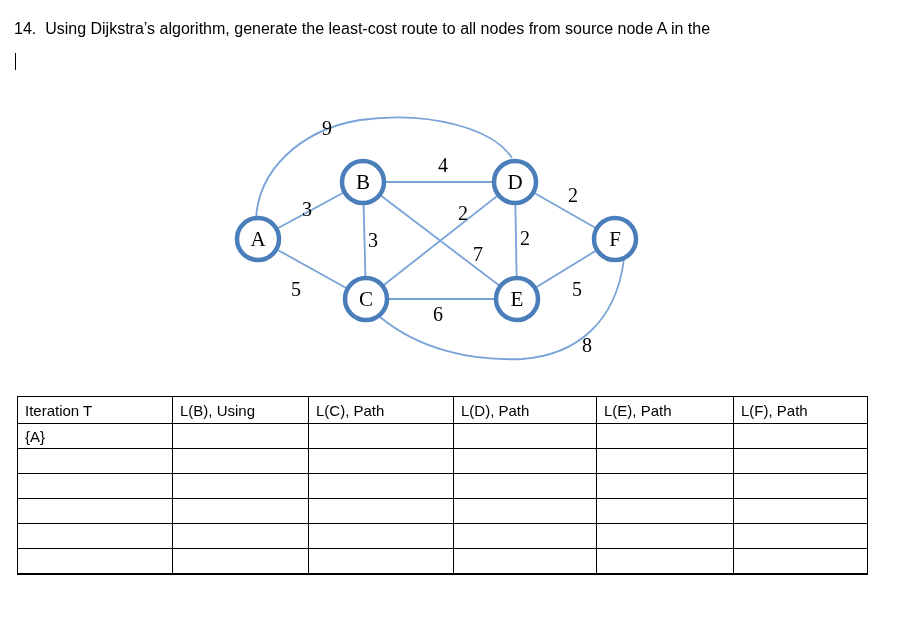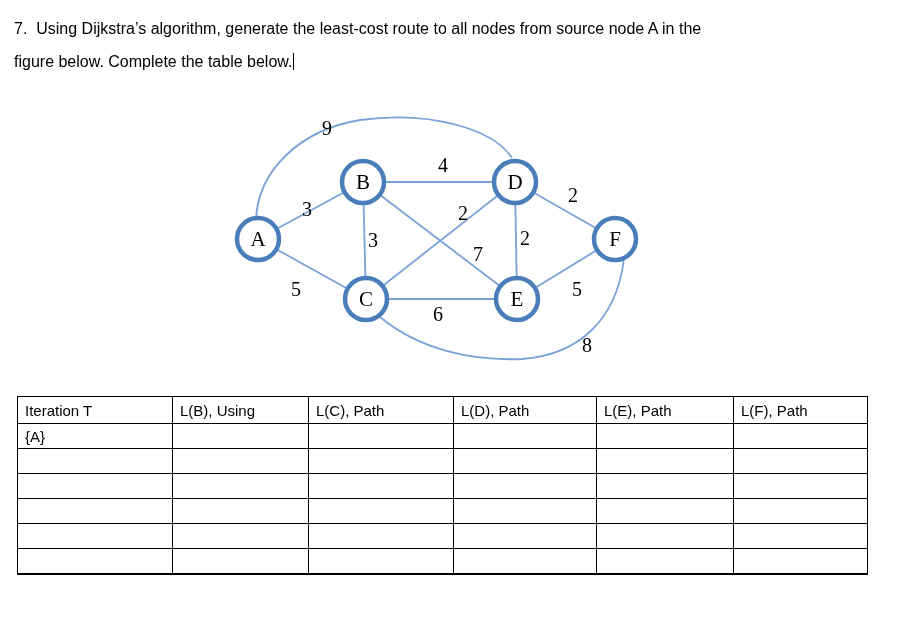--- a/index.html
+++ b/index.html
@@ -20,22 +20,22 @@
     font-weight:normal;vertical-align:middle;overflow:hidden;white-space:nowrap;font-size:15px;}
   .dijkstra thead tr{height:27px;}
   .dijkstra tbody tr{height:25px;}
 </style>
 </head>
 <body>
 
 <div class="page">
 
   <div class="question">
-    <div class="qline">7.  Using Dijkstra’s algorithm, generate the least-cost route to all nodes from source node A in the</div>
-    <div><span class="qline">figure below. Complete the table below.</span><span class="caret"></span></div>
+    <div class="qline">14.  Using Dijkstra’s algorithm, generate the least-cost route to all nodes from source node A in the</div>
+    <div><span class="caret"></span></div>
   </div>
 
   <svg class="graph" id="graph-svg" width="910" height="385" viewBox="0 0 910 385">
       <line x1="258" y1="239" x2="363" y2="182" class="edge"></line>
       <line x1="258" y1="239" x2="366" y2="299" class="edge"></line>
       <path d="M 256 220 C 258 170 300 130 360 120 C 432 110 494 130 512 158" class="edge"></path>
       <line x1="363" y1="182" x2="366" y2="299" class="edge"></line>
       <line x1="363" y1="182" x2="515" y2="182" class="edge"></line>
       <line x1="363" y1="182" x2="517" y2="299" class="edge"></line>
       <line x1="366" y1="299" x2="515" y2="182" class="edge"></line>

